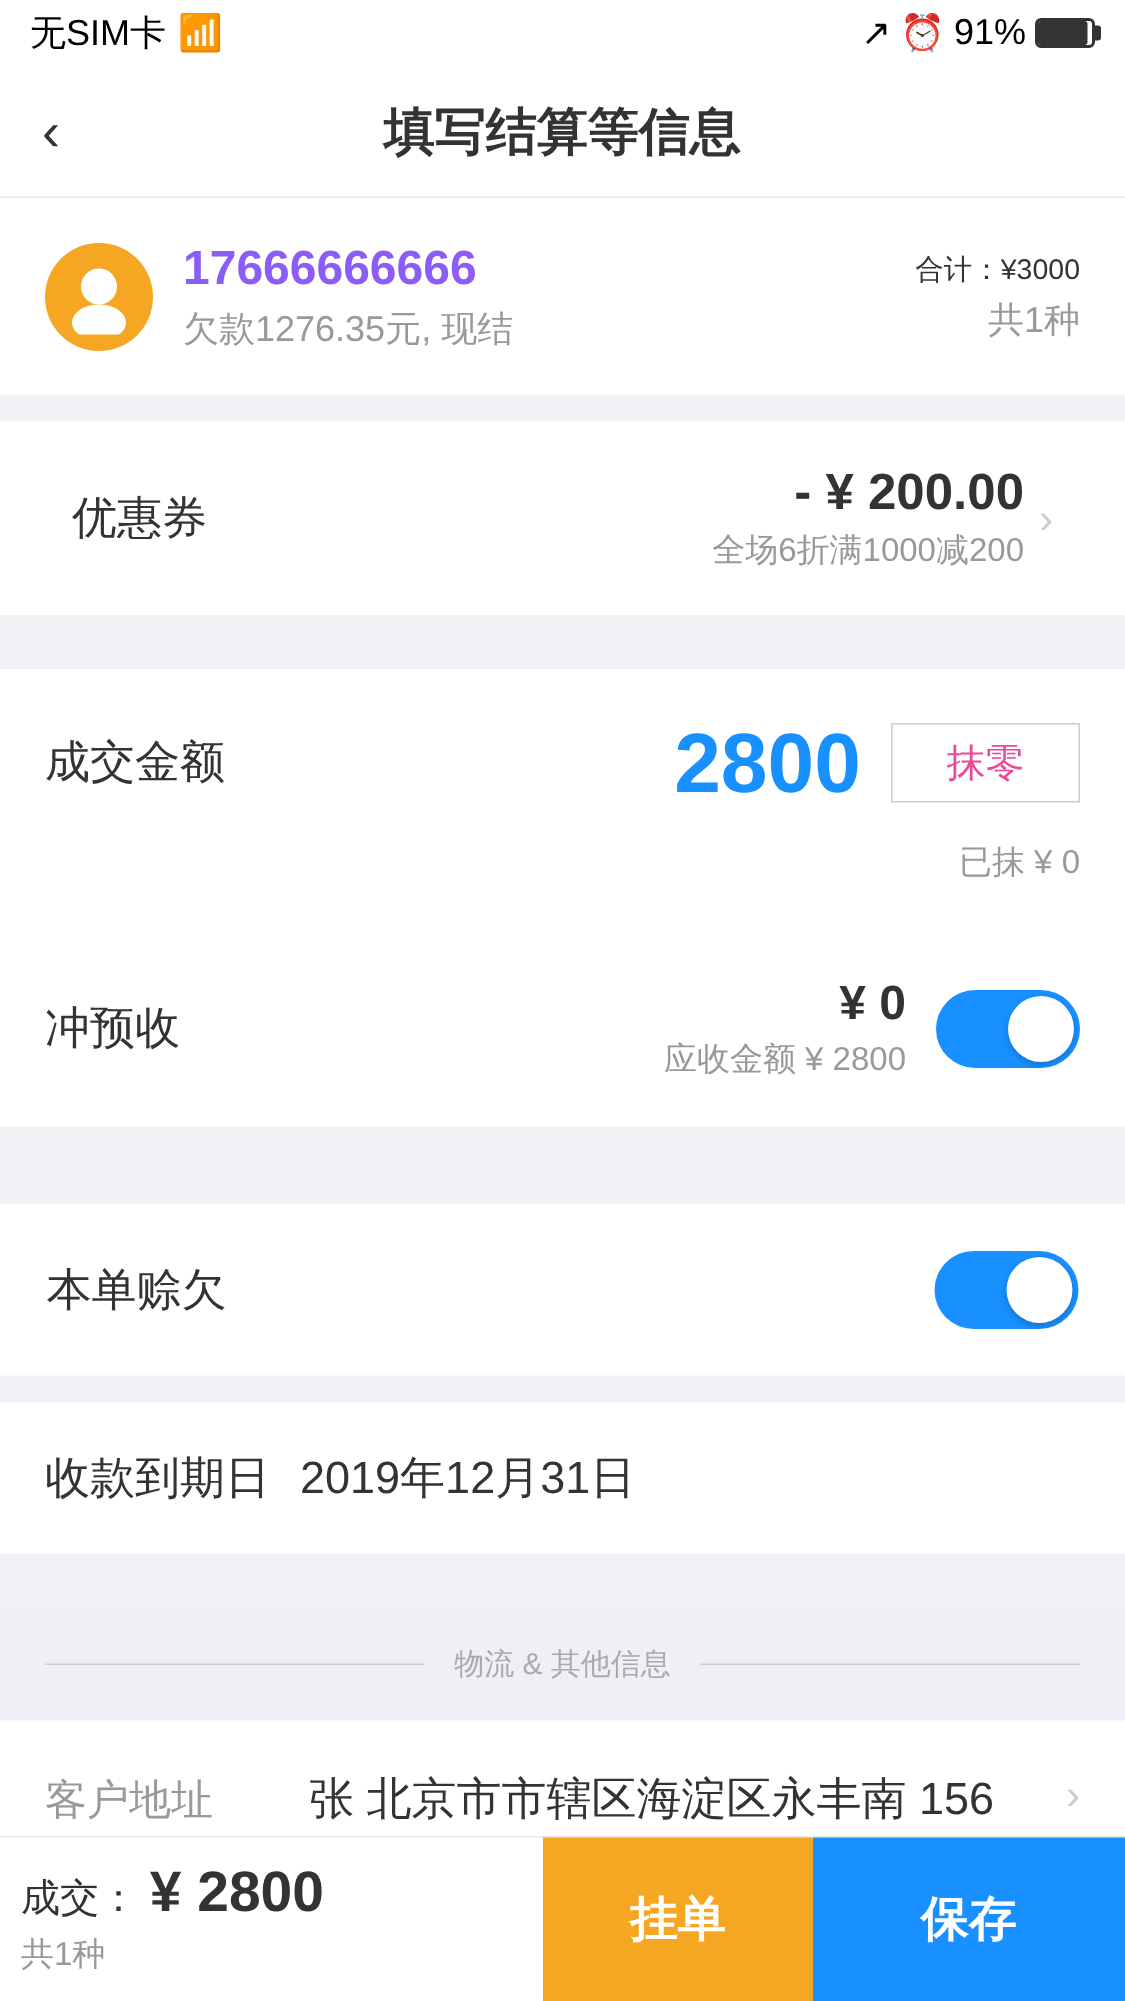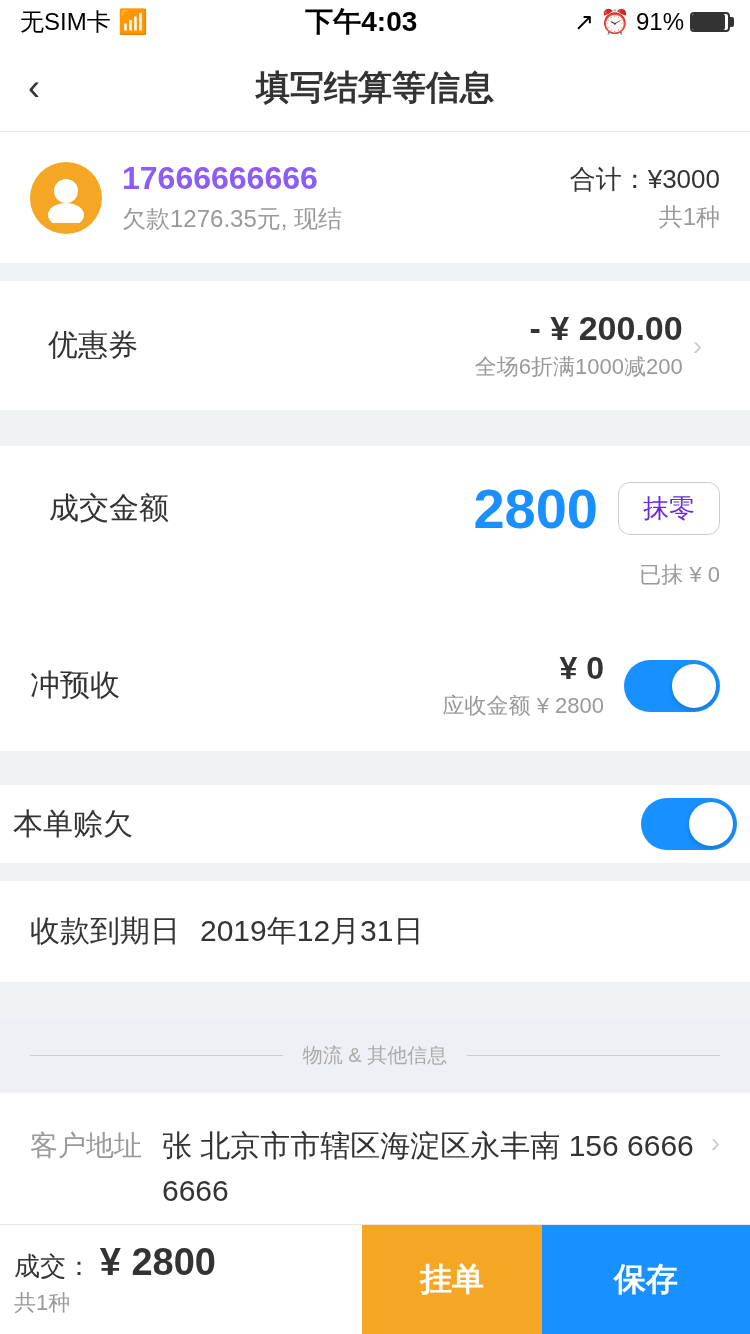--- a/index.html
+++ b/index.html
@@ -119,21 +119,21 @@
     }
     .customer-debt {
       font-size: 24px;
       color: #999;
       margin-top: 6px;
     }
     .customer-right {
       text-align: right;
     }
     .total-label {
-      font-size: 26px;
+      font-size: 19px;
       color: #333;
     }
     .total-count {
       font-size: 24px;
       color: #999;
       margin-top: 4px;
     }
 
     
     .coupon-row {
@@ -179,42 +179,41 @@
     .amount-section {
       background: #fff;
       padding: 30px;
       margin-bottom: 0;
     }
     .amount-row {
       display: flex;
       align-items: center;
       justify-content: space-between;
       margin-bottom: 16px;
-      margin-left: 19px;
     }
     .amount-label {
       font-size: 30px;
       color: #333;
     }
     .amount-value-wrap {
       display: flex;
       align-items: center;
       gap: 20px;
     }
     .amount-value {
       font-size: 56px;
       font-weight: 700;
       color: #1890ff;
     }
     .round-btn {
       border: 1px solid #ccc;
-      border-radius: 12px;
-      padding: 8px 24px;
+      border-radius: 0;
+      padding: 8px 36px;
       font-size: 26px;
-      color: #6d28d9;
+      color: #ec4899;
       background: #fff;
       cursor: pointer;
     }
     .amount-sub {
       font-size: 22px;
       color: #999;
       margin-top: 4px;
     }
 
     
@@ -268,25 +267,26 @@
       background: #fff;
       position: absolute;
       top: 4px;
       right: 4px;
       box-shadow: 0 2px 4px rgba(0,0,0,0.2);
     }
 
     
     .debit-section {
       background: #fff;
-      padding: 13px;
+      padding: 31px;
       margin-bottom: 18px;
       display: flex;
       align-items: center;
       justify-content: space-between;
+      margin-top: 18px;
     }
     .debit-label {
       font-size: 30px;
       color: #333;
     }
 
     
     .due-section {
       background: #fff;
       padding: 30px;
@@ -326,20 +326,21 @@
     }
 
     
     .address-section {
       background: #fff;
       padding: 30px;
       display: flex;
       align-items: flex-start;
       justify-content: space-between;
       margin-bottom: 0;
+      gap: 44px;
     }
     .address-label {
       font-size: 28px;
       color: #999;
       white-space: nowrap;
       margin-right: 20px;
       padding-top: 4px;
     }
     .address-value {
       font-size: 30px;
@@ -423,21 +424,20 @@
     }
   </style>
 </head>
 <body>
 
 <div class="status-bar">
   <div class="status-left">
     <span>无SIM卡</span>
     <span>📶</span>
   </div>
-  <div class="status-center">下午4:03</div>
   <div class="status-right">
     <span>↗</span>
     <span>⏰</span>
     <span>91%</span>
     <span class="battery-bar">
       <div class="battery-fill"></div>
     </span>
   </div>
 </div>
 

